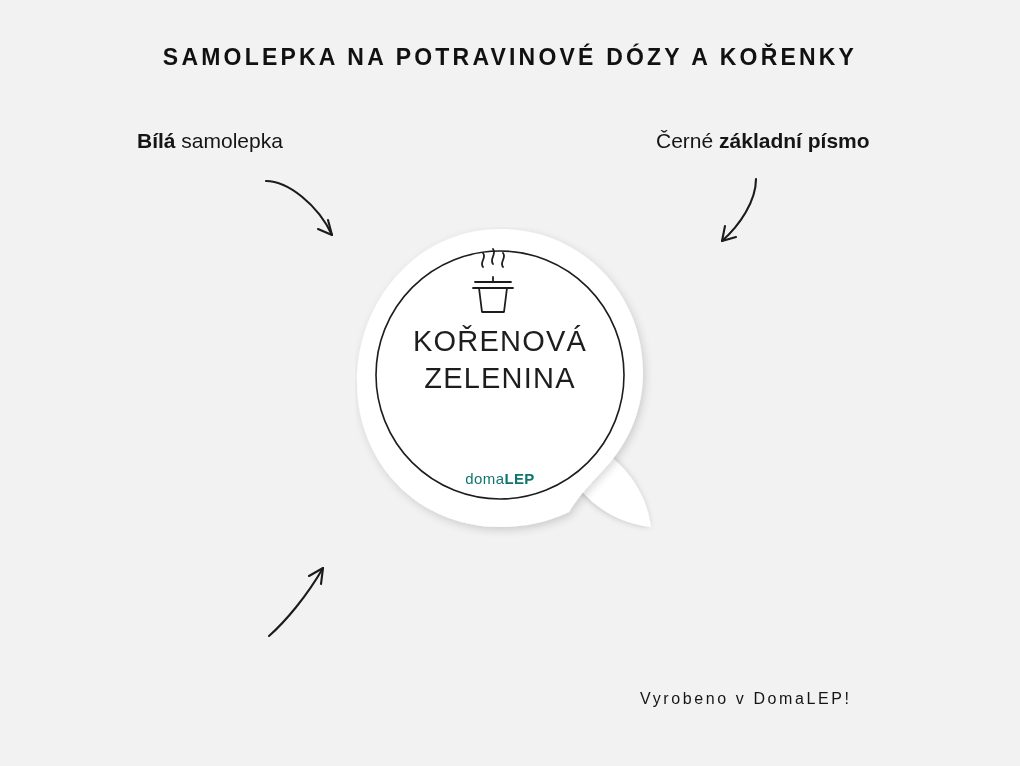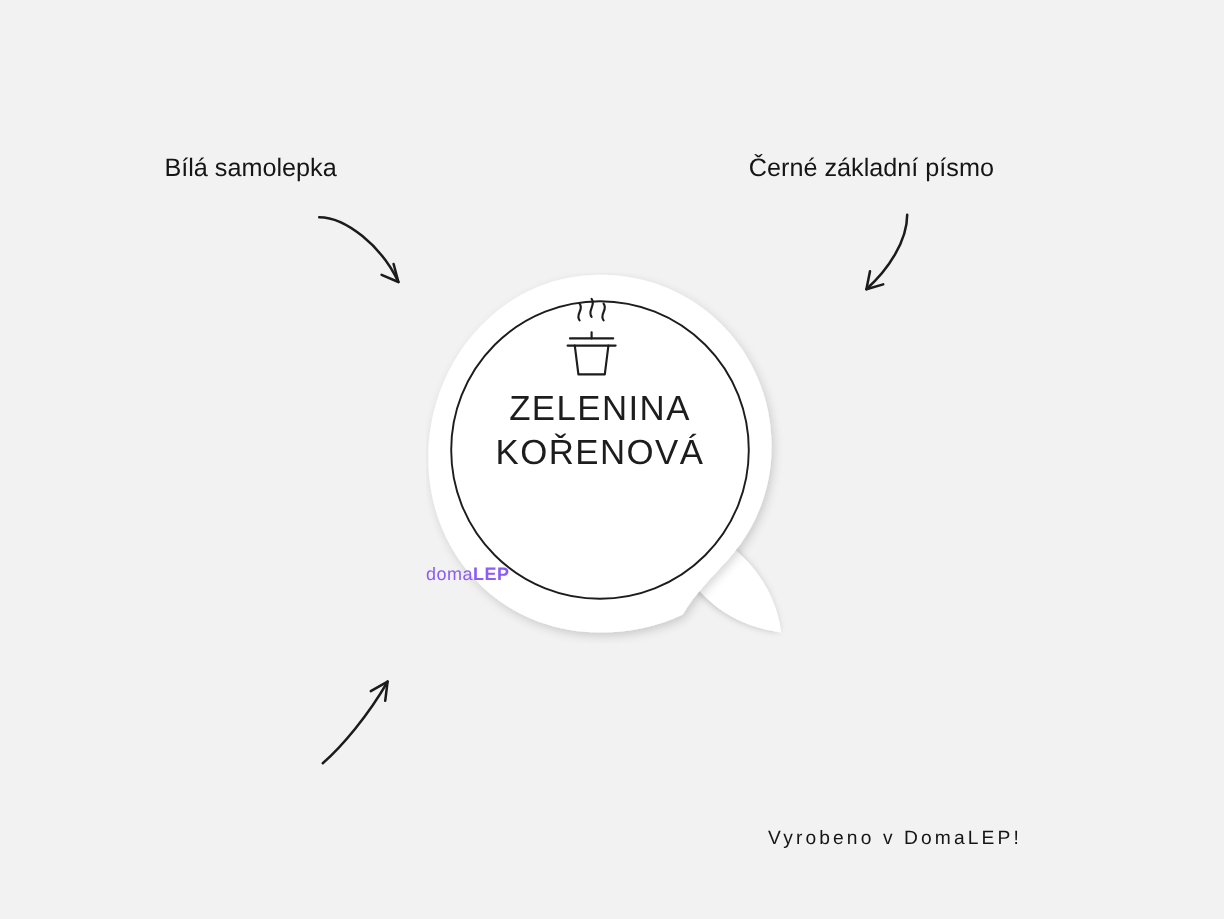--- a/index.html
+++ b/index.html
@@ -34,25 +34,25 @@
     white-space: nowrap;
   }
 
   
   .annot {
     position: absolute;
     font-size: 21px;
     color: #151515;
     white-space: nowrap;
   }
-  .annot .strong { font-weight: normal; }
+  .annot .strong { font-weight: bold; }
   .annot .light  { font-weight: normal; text-align: center; }
 
   #annot-white   { left: 137px; top: 129px; }
-  #annot-font    { left: 624px; top: 129px; }
+  #annot-font    { left: 656px; top: 129px; }
   #annot-format  { left: 134px; top: 653px; }
 
   
   .arrow-svg {
     position: absolute;
     overflow: visible;
   }
   #arrow-white  { left: 262px; top: 175px; }
   #arrow-font   { left: 700px; top: 175px; }
   #arrow-format { left: 265px; top: 560px; }
@@ -80,24 +80,24 @@
     font-size: 29px;
     letter-spacing: 1.2px;
     color: #1d1d1d;
     font-weight: 400;
   }
   .sticker-brand {
     position: absolute;
     left: 0;
     top: 243px;
     width: 290px;
-    text-align: left;
+    text-align: center;
     font-size: 15px;
     letter-spacing: 0.4px;
-    color: #8b5cf6;
+    color: #0f766e;
   }
   .sticker-brand .b1 { font-weight: 400; }
   .sticker-brand .b2 { font-weight: bold; }
 
   
   .footer {
     position: absolute;
     left: 640px;
     top: 690px;
     font-size: 16px;
@@ -106,20 +106,21 @@
     white-space: nowrap;
   }
   .footer .f1 { font-weight: 400; margin-top: 40px; }
   .footer .f2 { font-weight: normal; }
 </style>
 </head>
 <body>
 
 <div class="stage">
 
+  <div class="heading">SAMOLEPKA NA POTRAVINOVÉ DÓZY A KOŘENKY</div>
 
   <div class="annot" id="annot-white">
     <span class="strong">Bílá</span><span class="light"> samolepka</span>
   </div>
 
   <svg class="arrow-svg" id="arrow-white" width="90" height="80" viewBox="0 0 90 80">
     <path d="M4 6 C 26 6, 56 30, 70 60" stroke="#1b1b1b" stroke-width="2.1" fill="none" stroke-linecap="round"></path>
     <path d="M70 60 L 56 54 M70 60 L 66 45" stroke="#1b1b1b" stroke-width="2.1" fill="none" stroke-linecap="round"></path>
   </svg>
 
@@ -166,22 +167,22 @@
         <path d="M138 37 c -4 -5, 4 -10, 0 -15"></path>
         <path d="M148 40 c -4 -5, 4 -9, 0 -14"></path>
         <path d="M120 55 h 36"></path>
         <path d="M138 50 v 5"></path>
         <path d="M124 61 h 28 l -3 24 h -22 z"></path>
         <path d="M124 61 h -6 M152 61 h 6"></path>
       </g>
     </svg>
 
     <div class="sticker-text">
+      <div>KOŘENOVÁ</div>
       <div>ZELENINA</div>
-      <div>KOŘENOVÁ</div>
     </div>
 
     <div class="sticker-brand">
       <span class="b1">doma</span><span class="b2">LEP</span>
     </div>
   </div>
 
   <div class="footer">
     <span class="f1">Vyrobeno v Doma</span><span class="f2">LEP!</span>
   </div>

